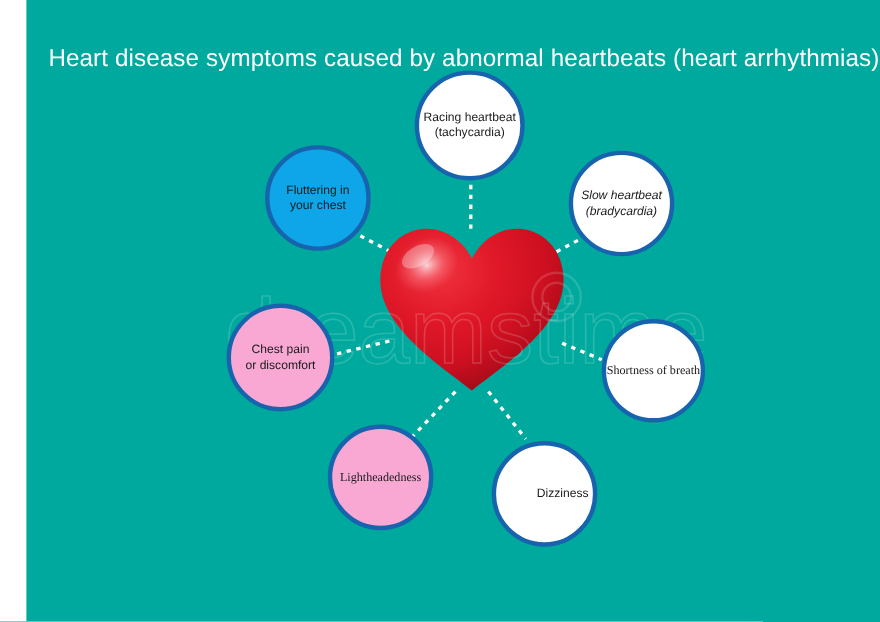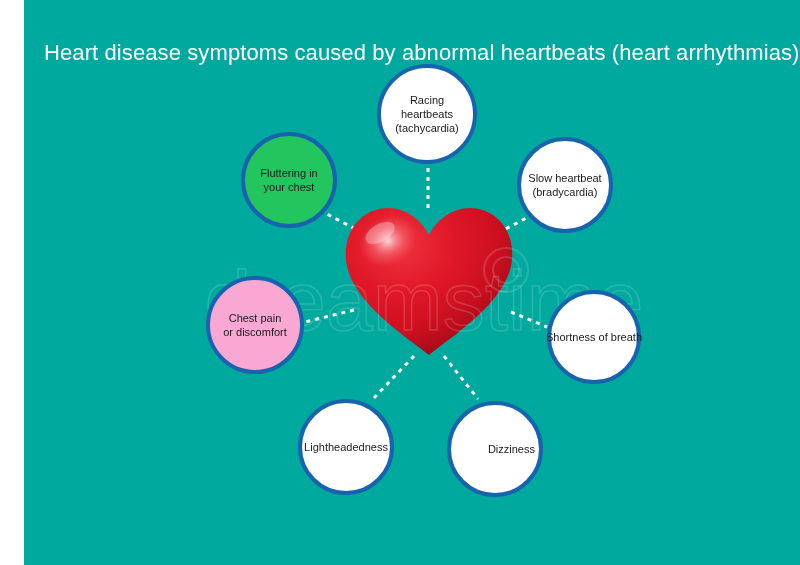--- a/index.html
+++ b/index.html
@@ -64,20 +64,21 @@
   .node .node-label {
     font-size: 11px;
     line-height: 14px;
     color: #1a1a1a;
     padding: 0 4px;
     white-space: pre-line;
   }
   .node.wide .node-label {
     white-space: nowrap;
     padding: 0;
+    font-family: Liberation Serif, serif;
   }
   #watermark {
     position: absolute;
     left: 0;
     top: 0;
     width: 800px;
     height: 565px;
     pointer-events: none;
   }
 </style>
@@ -150,37 +151,37 @@
     </svg>
   </div>
 
   <svg id="watermark" viewBox="0 0 800 565" xmlns="http://www.w3.org/2000/svg">
     <text x="400" y="330" text-anchor="middle" font-family="Liberation Sans, sans-serif" font-size="84" fill="none" stroke="#ffffff" stroke-width="1.4" opacity="0.16">dreamstime</text>
     <circle cx="482" cy="270" r="22" fill="none" stroke="#ffffff" stroke-width="2.2" opacity="0.14"></circle>
     <circle cx="482" cy="270" r="13" fill="none" stroke="#ffffff" stroke-width="2.2" opacity="0.14"></circle>
   </svg>
 
 <div class="node" style="left: 353px; top: 64px; width: 100px; height: 100px; border-color: rgb(23, 99, 174); background: rgb(255, 255, 255);">
-      <span class="node-label" style="color: rgb(26, 26, 26);">Racing heartbeats
+      <span class="node-label" style="color: rgb(26, 26, 26);">Racing heartbeat
 (tachycardia)</span>
     </div>
     <div class="node" style="left: 493px; top: 137px; width: 96px; height: 96px; border-color: rgb(23, 99, 174); background: rgb(255, 255, 255);">
-      <span class="node-label" style="color: rgb(26, 26, 26);">Slow heartbeat
+      <span class="node-label" style="color: rgb(26, 26, 26); font-style: italic;">Slow heartbeat
 (bradycardia)</span>
     </div>
     <div class="node wide" style="left: 523px; top: 290px; width: 94px; height: 94px; border-color: rgb(23, 99, 174); background: rgb(255, 255, 255);">
       <span class="node-label" style="color: rgb(26, 26, 26);">Shortness of breath</span>
     </div>
     <div class="node" style="left: 423px; top: 401px; width: 96px; height: 96px; border-color: rgb(23, 99, 174); background: rgb(255, 255, 255); justify-content: flex-end;">
       <span class="node-label" style="color: rgb(26, 26, 26);">Dizziness</span>
     </div>
-    <div class="node wide" style="left: 274px; top: 399px; width: 96px; height: 96px; border-color: rgb(23, 99, 174); background: #ffffff;">
+    <div class="node wide" style="left: 274px; top: 386px; width: 96px; height: 96px; border-color: rgb(23, 99, 174); background: #f9a8d4;">
       <span class="node-label" style="color: rgb(26, 26, 26);">Lightheadedness</span>
     </div>
     <div class="node" style="left: 182px; top: 276px; width: 98px; height: 98px; border-color: rgb(23, 99, 174); background: #f9a8d4;">
       <span class="node-label" style="color: rgb(26, 26, 26);">Chest pain
 or discomfort</span>
     </div>
-    <div class="node" style="left: 217px; top: 132px; width: 96px; height: 96px; border-color: rgb(23, 99, 174); background: #22c55e;">
+    <div class="node" style="left: 217px; top: 132px; width: 96px; height: 96px; border-color: rgb(23, 99, 174); background: #0ea5e9;">
       <span class="node-label" style="color: rgb(26, 26, 26);">Fluttering in
 your chest</span>
     </div>
   </div>
 
 </body></html>

